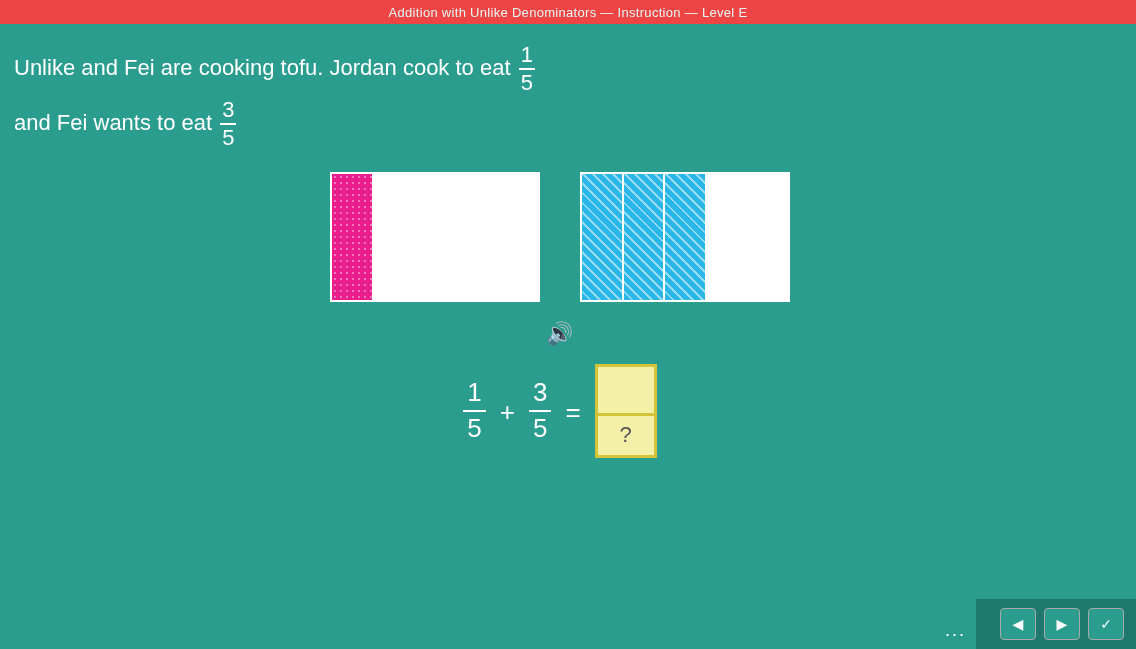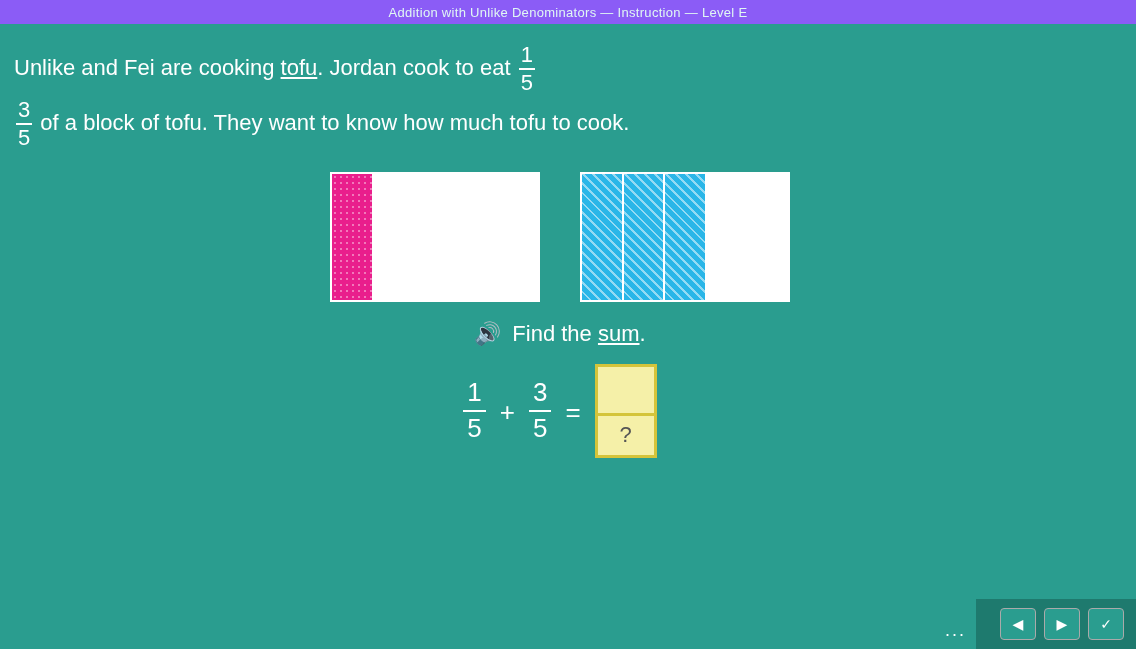--- a/index.html
+++ b/index.html
@@ -9,21 +9,21 @@
       background-color: #2a9d8f;
       font-family: Arial, sans-serif;
       overflow: hidden;
       position: relative;
     }
 
     
     .top-bar {
       width: 100%;
       height: 24px;
-      background-color: #8b5cf6;
+      background-color: #ef4444;
       display: flex;
       align-items: center;
       justify-content: center;
       font-size: 13px;
       color: #e0f7f4;
       letter-spacing: 0.3px;
     }
 
     
     .main-content {
@@ -31,21 +31,20 @@
     }
 
     .problem-text {
       color: white;
       font-size: 22px;
       line-height: 1.6;
       font-weight: 400;
     }
 
     .problem-text .underline {
-      text-decoration: underline;
       color: white;
     }
 
     .fraction {
       display: inline-flex;
       flex-direction: column;
       align-items: center;
       vertical-align: middle;
       margin: 0 2px;
       font-size: 22px;
@@ -253,24 +252,24 @@
 <div class="main-content">
 
   <div class="problem-text">
     <span>Unlike and Fei are cooking </span><span class="underline">tofu</span><span>. Jordan cook to eat </span><span class="fraction">
         <span class="num">1</span>
         <span class="den">5</span>
       </span>
   </div>
 
   <div class="problem-text">
-    <span class="fraction">
+    <span>and Fei wants to eat </span><span class="fraction">
         <span class="num">3</span>
         <span class="den">5</span>
-      </span><span> of a block of tofu. They want to know how much tofu to cook.</span>
+      </span>
   </div>
 
   <div class="blocks-area">
 
     <div class="fraction-block">
       <div class="block-segment seg-pink"></div>
       <div class="block-segment seg-white"></div>
       <div class="block-segment seg-white"></div>
       <div class="block-segment seg-white"></div>
       <div class="block-segment seg-white"></div>
@@ -280,23 +279,20 @@
       <div class="block-segment seg-blue"></div>
       <div class="block-segment seg-blue"></div>
       <div class="block-segment seg-blue"></div>
       <div class="block-segment seg-white"></div>
       <div class="block-segment seg-white"></div>
     </div>
   </div>
 
   <div class="find-sum-area">
     <span class="speaker-icon">🔊</span>
-    <span class="find-sum-text">
-      <span>Find the </span><span class="underline">sum</span><span>.</span>
-    </span>
   </div>
 
   <div class="equation-area">
 
     <span class="eq-fraction">
       <span class="num">1</span>
       <span class="den">5</span>
     </span>
 
     <span class="eq-plus">+</span>

